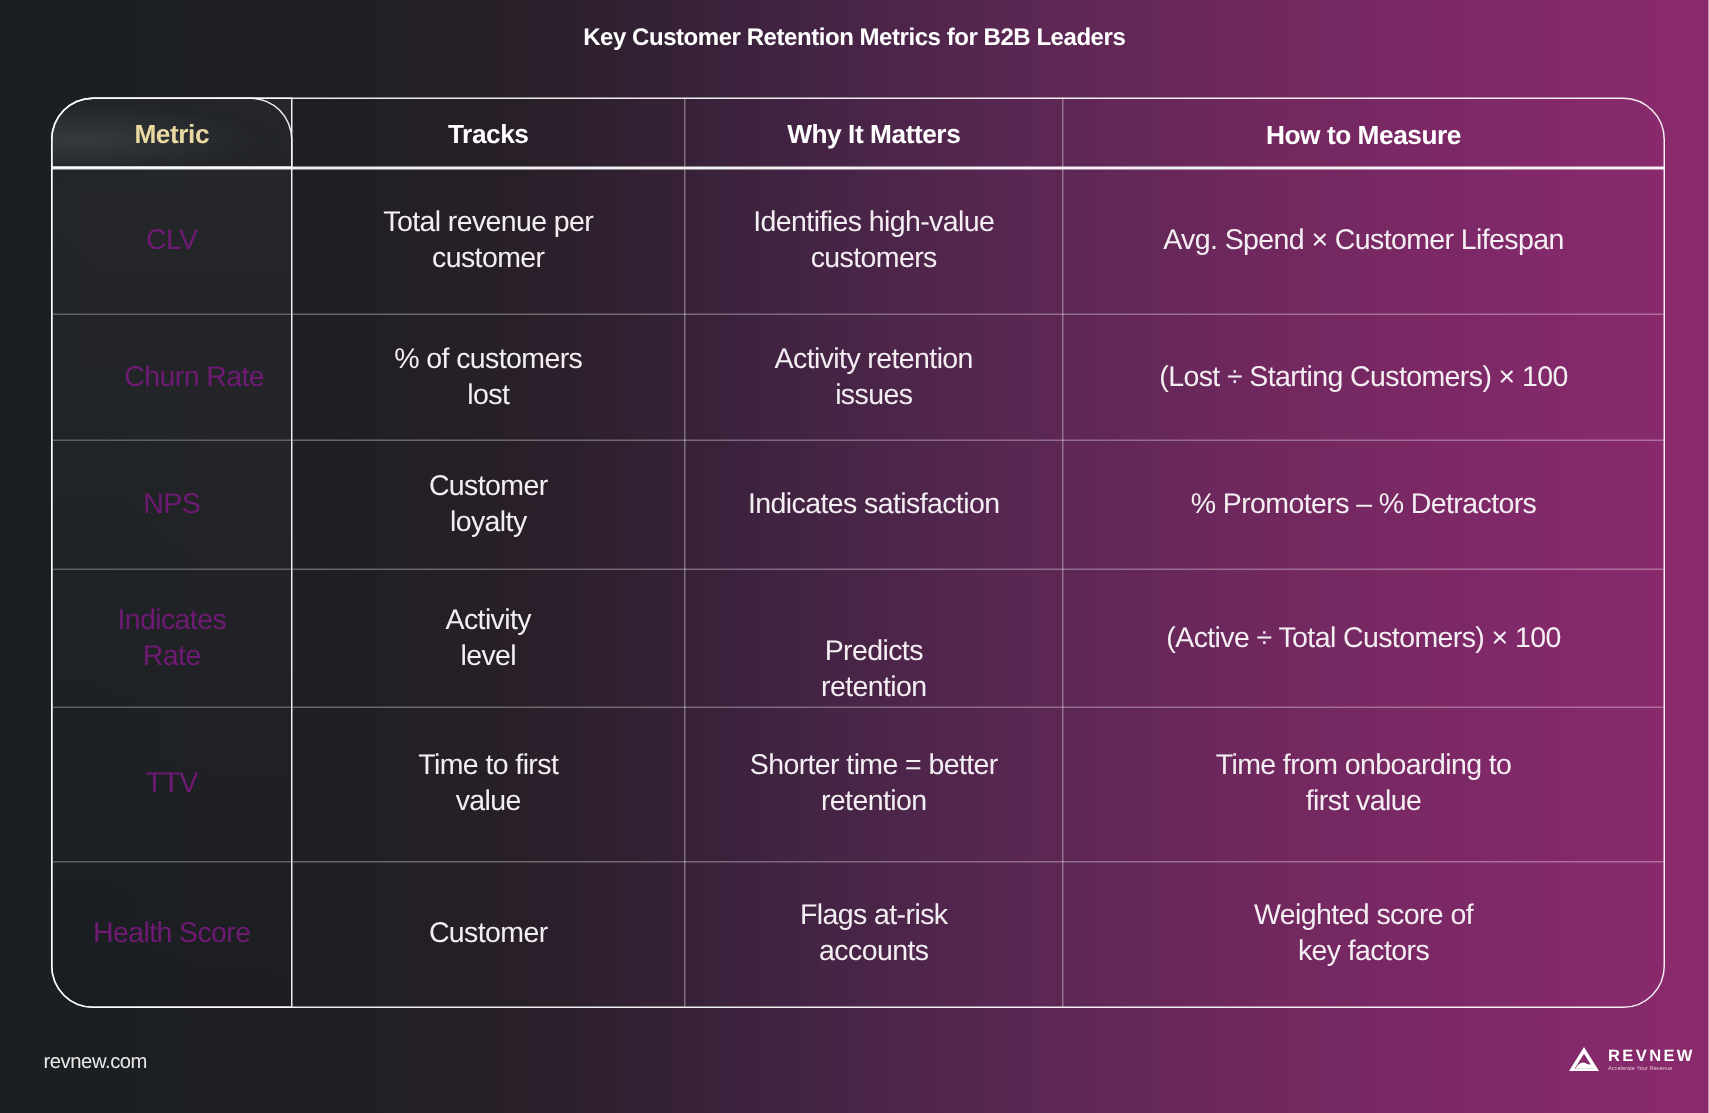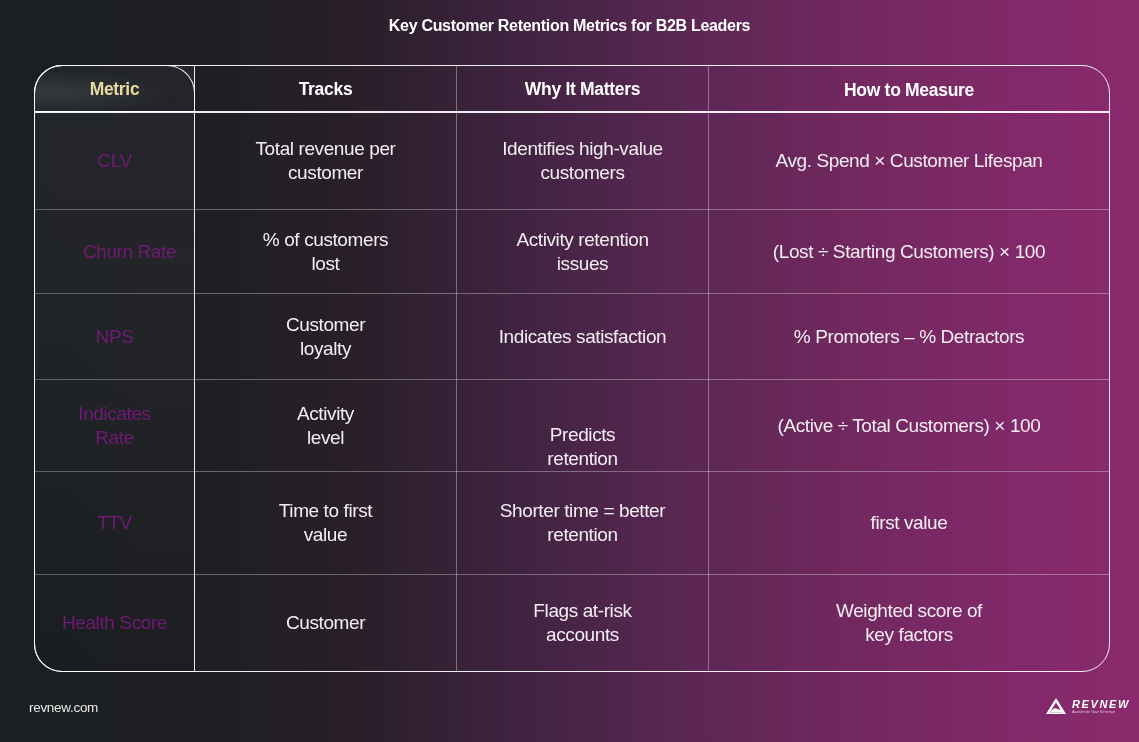--- a/index.html
+++ b/index.html
@@ -58,21 +58,21 @@
     .head {
       font-weight: 700; font-size: 17.5px; color: #ffffff; letter-spacing: -0.3px;
     }
     .head.metric { color: #ead9a2; }
     .metric { color: #701a75; }
     .footer-url {
       position: absolute; left: 29px; top: 700px; font-size: 13.5px; color: #e9e9e9;
       letter-spacing: -0.3px;
     }
     .logo {
-      position: absolute; left: 1045px; top: 697px; display: flex; align-items: center; gap: 5px; font-style: italic;
+      position: absolute; left: 1045px; top: 697px; display: flex; align-items: center; gap: 5px;
     }
     .logo-name {
       font-size: 11px; font-weight: 700; letter-spacing: 1.6px; color: #ffffff; line-height: 12px;
     }
     .logo-tag {
       font-size: 3.6px; color: rgba(255,255,255,0.75); line-height: 5px; letter-spacing: 0.1px;
     }
   </style>
 </head>
 <body>
@@ -207,20 +207,21 @@
     </div>
   </div>
 <div class="cell" style="left:457px;top:472px;width:251px;height:102px;">
     <div>
       <span>Shorter time = better</span>
       <span>retention</span>
     </div>
   </div>
 <div class="cell" style="left:709px;top:472px;width:400px;height:102px;">
     <div>
+      <span>Time from onboarding to</span>
       <span>first value</span>
     </div>
   </div>
 
 <div class="cell metric" style="left:35px;top:575px;width:159px;height:96px;">
     <div>
       <span>Health Score</span>
     </div>
   </div>
 <div class="cell" style="left:195px;top:575px;width:261px;height:96px;">

